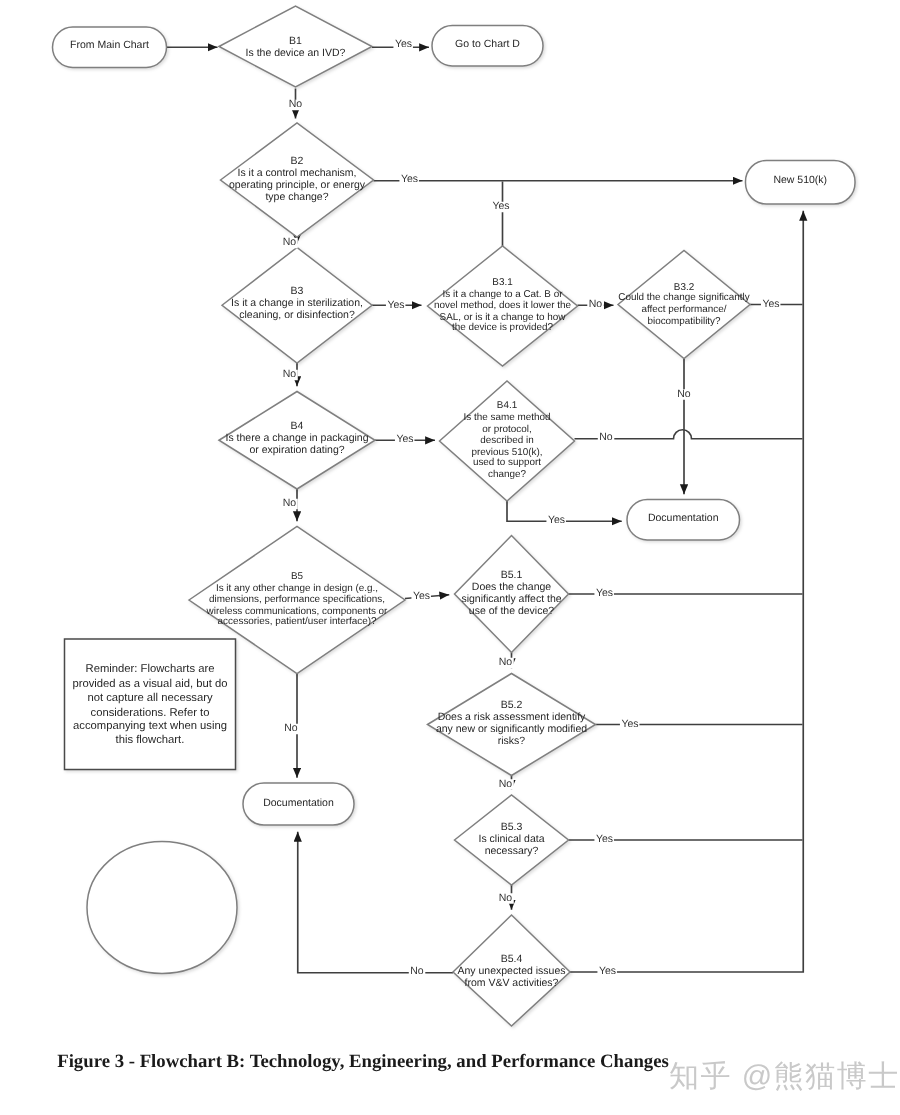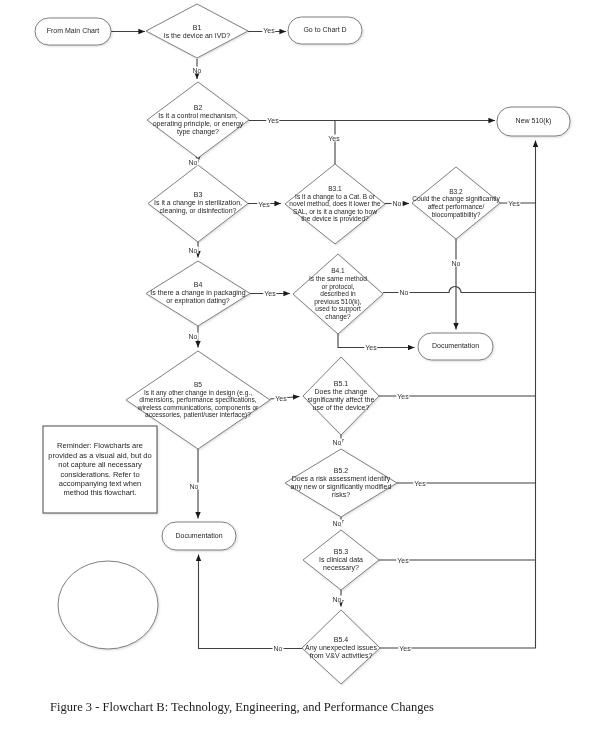--- a/index.html
+++ b/index.html
@@ -11,21 +11,21 @@
   .shapes polygon,.shapes rect,.shapes ellipse{fill:#ffffff;stroke:#7f7f7f;stroke-width:1;}
   .shapes rect.plainbox{stroke:#4a4a4a;}
   .nlabel{position:absolute;display:flex;flex-direction:column;align-items:center;
           justify-content:center;text-align:center;font-size:7px;line-height:1.16;
           color:#262626;pointer-events:none;}
   .nlabel.small{font-size:6.6px;}
   .nlabel.note{font-size:7.5px;line-height:1.25;}
   .elabel{position:absolute;transform:translate(-50%,-50%);background:#fff;
           padding:0 1px;font-size:7px;color:#333;white-space:nowrap;}
   .caption{position:absolute;left:0;top:700px;width:484px;text-align:center;
-           font-family:"Liberation Serif",serif;font-weight:normal;font-size:12.5px;color:#1a1a1a;}
+           font-family:"Liberation Serif",serif;font-weight:bold;font-size:12.5px;color:#1a1a1a;}
   .watermark{position:absolute;left:446px;top:704px;font-size:20px;color:#c9c9c9;
              letter-spacing:1px;white-space:nowrap;}
 </style>
 </head>
 <body>
 
 <div class="stage">
 
   <svg width="600" height="743" viewBox="0 0 600 743">
     <defs>
@@ -155,21 +155,21 @@
     <span>B5.3</span>
     <span>Is clinical data necessary?</span>
   </div>
 
   <div class="nlabel" style="left:302px;top:618px;width:78px;height:60px;">
     <span>B5.4</span>
     <span>Any unexpected issues from V&amp;V activities?</span>
   </div>
 
   <div class="nlabel note" style="left:47px;top:430px;width:106px;height:79px;">
-      <span>Reminder: Flowcharts are provided as a visual aid, but do not capture all necessary considerations. Refer to accompanying text when method this flowchart.</span>
+      <span>Reminder: Flowcharts are provided as a visual aid, but do not capture all necessary considerations. Refer to accompanying text when using this flowchart.</span>
     </div>
 
   <div class="nlabel" style="left:162px;top:522px;width:74px;height:28px;">
       <span>Documentation</span>
     </div>
 
 
   <div class="elabel" style="left:269px;top:30px;">Yes</div>
   <div class="elabel" style="left:197px;top:70px;">No</div>
   <div class="elabel" style="left:273px;top:120px;">Yes</div>
@@ -189,13 +189,14 @@
   <div class="elabel" style="left:337px;top:442px;">No</div>
   <div class="elabel" style="left:420px;top:483px;">Yes</div>
   <div class="elabel" style="left:337px;top:523px;">No</div>
   <div class="elabel" style="left:403px;top:560px;">Yes</div>
   <div class="elabel" style="left:337px;top:599px;">No</div>
   <div class="elabel" style="left:405px;top:648px;">Yes</div>
   <div class="elabel" style="left:278px;top:648px;">No</div>
   <div class="elabel" style="left:194px;top:486px;">No</div>
 
   <div class="caption">Figure 3 - Flowchart B: Technology, Engineering, and Performance Changes</div>
+  <div class="watermark">知乎 @熊猫博士</div>
 </div>
 
 </body></html>

